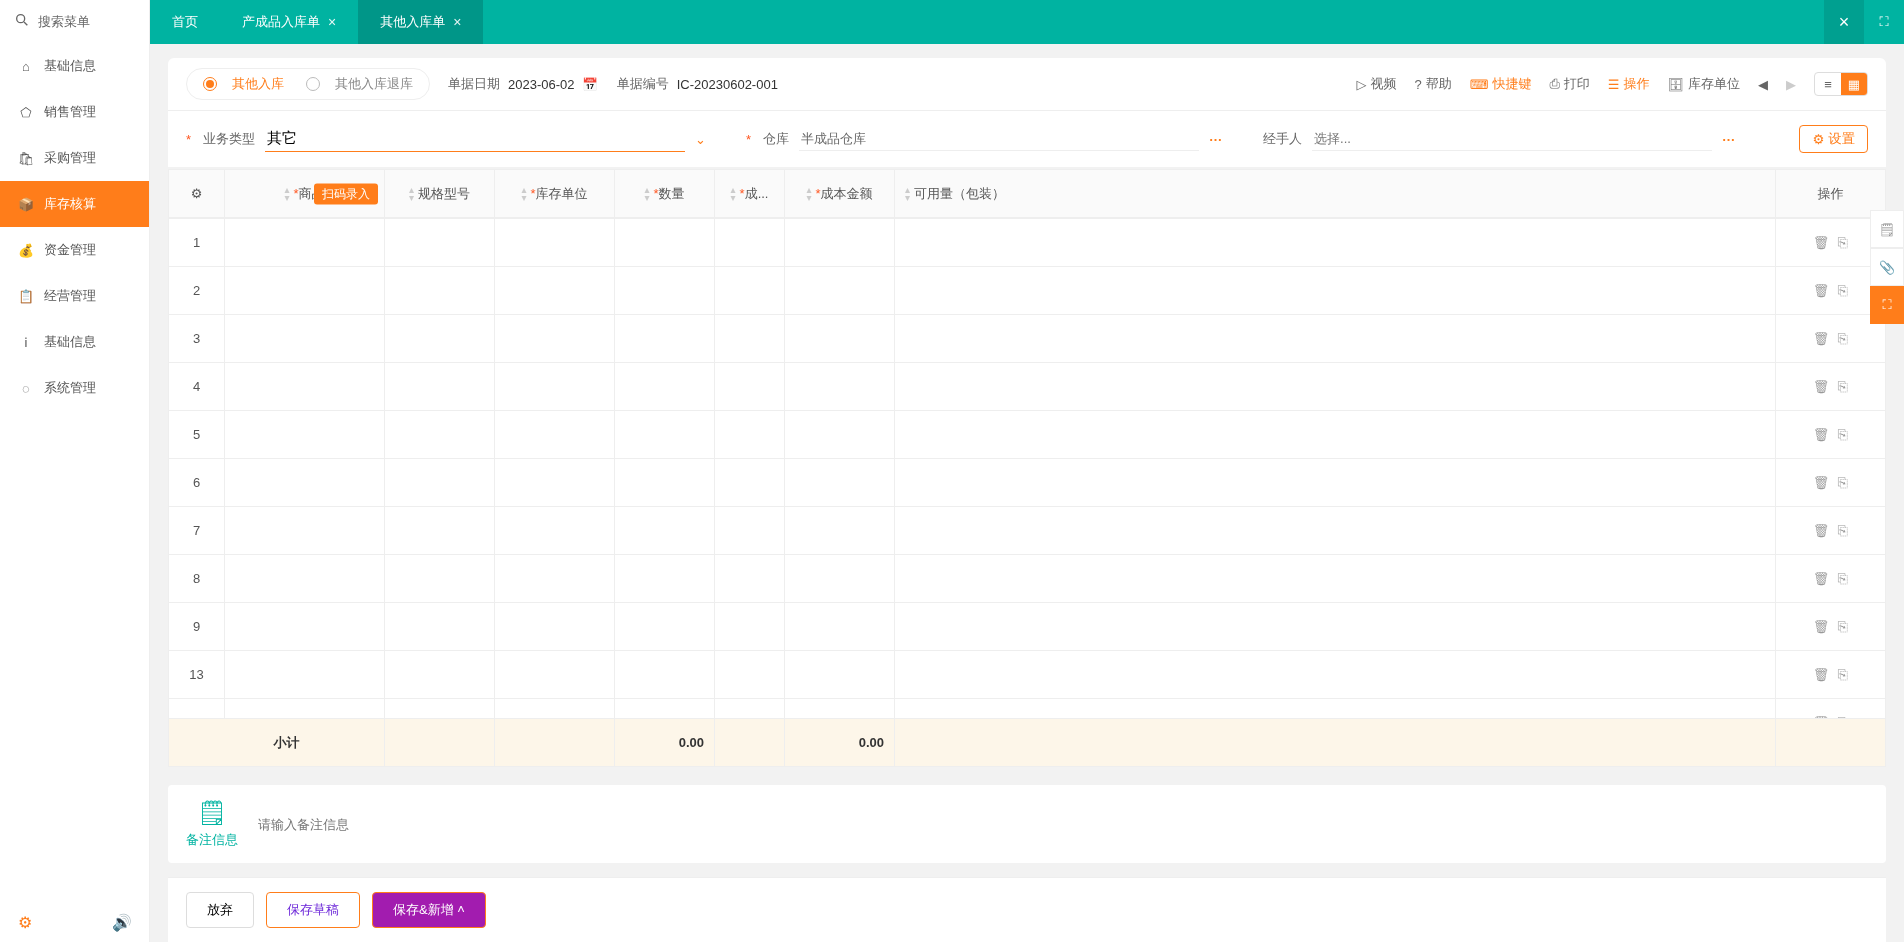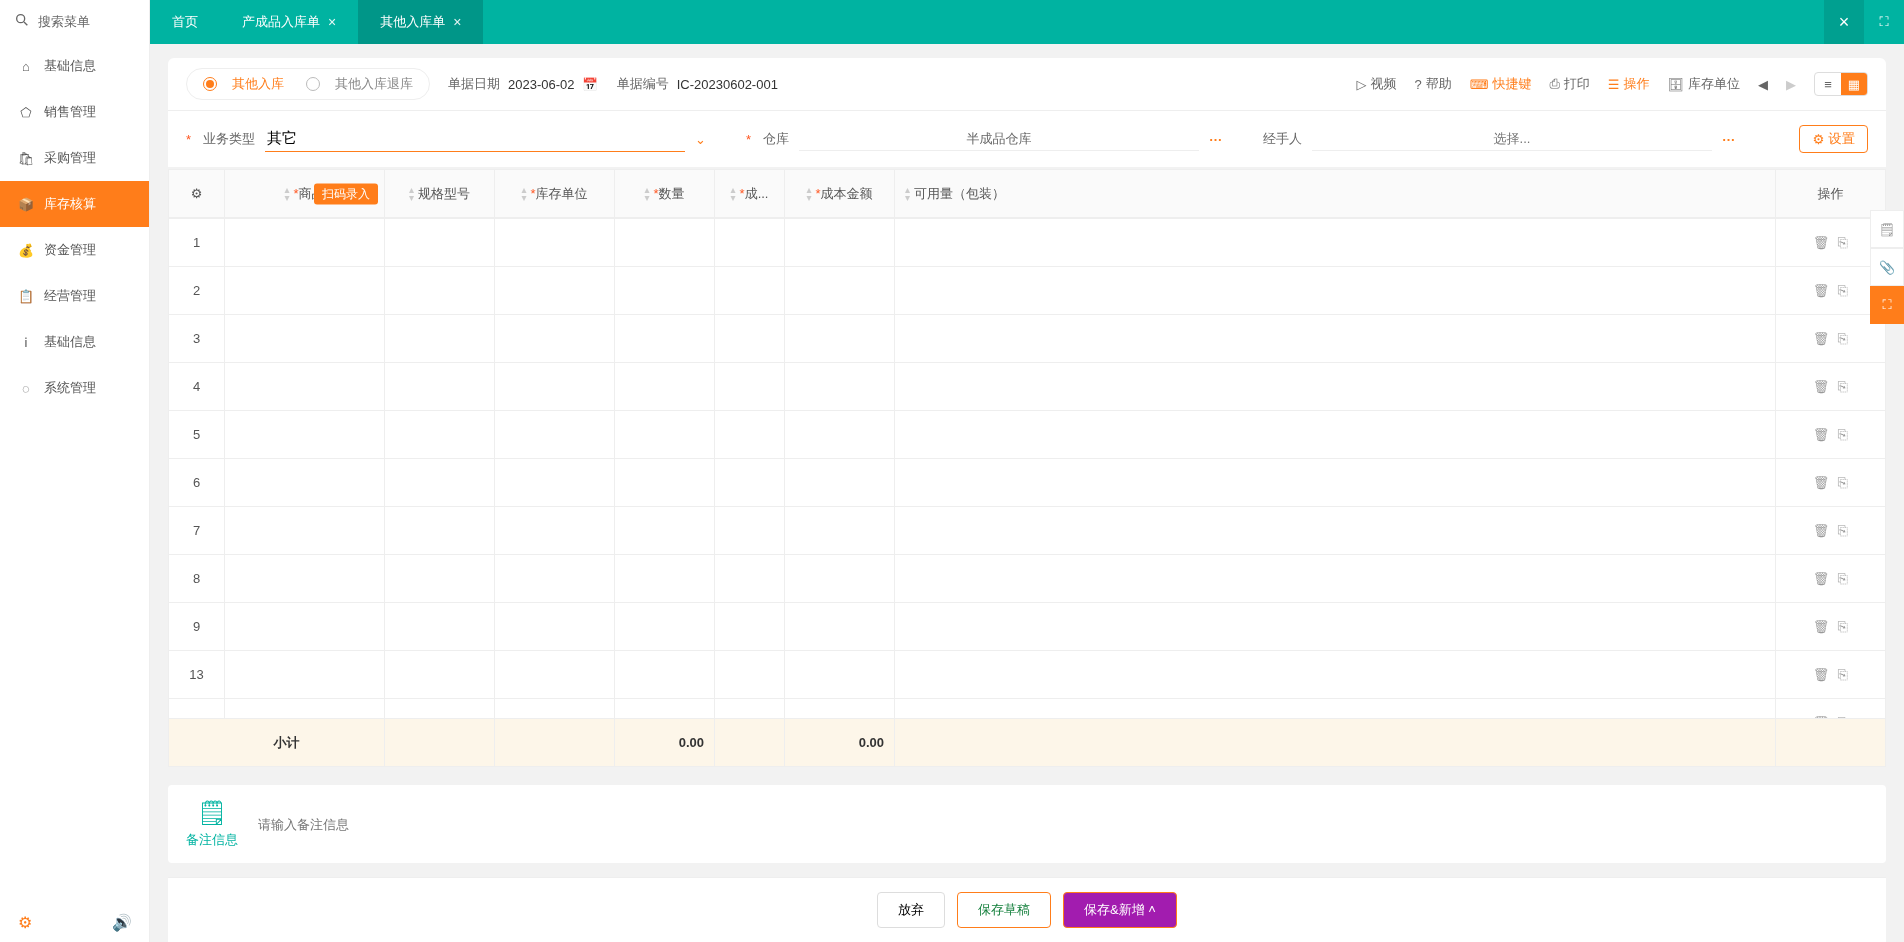--- a/index.html
+++ b/index.html
@@ -43,21 +43,21 @@
 .tb-orange { color: #ff7d1a; }
 .view-toggle { display: flex; border: 1px solid #ddd; border-radius: 4px; overflow: hidden; }
 .view-toggle span { width: 26px; height: 22px; display: flex; align-items: center; justify-content: center; cursor: pointer; }
 .view-toggle .on { background: #ff7d1a; color: #fff; }
 
 .header-row2 { display: flex; align-items: center; padding: 14px 18px; gap: 40px; }
 .form-field { display: flex; align-items: center; gap: 10px; }
 .form-field .req { color: #ff5722; margin-right: 2px; }
 .form-field .label { color: #666; }
 .input-underline { border: none; border-bottom: 1px solid #ff7d1a; padding: 4px 2px; width: 420px; outline: none; font-size: 15px; }
-.input-plain { border: none; border-bottom: 1px solid #eee; padding: 4px 2px; width: 400px; outline: none; font-size: 13px; color: #666; text-align: center; }
+.input-plain { border: none; border-bottom: 1px solid #eee; padding: 4px 2px; width: 400px; outline: none; font-size: 13px; color: #666; }
 .dots { color: #ff7d1a; font-weight: bold; letter-spacing: 1px; cursor: pointer; }
 .chev { color: #ff7d1a; cursor: pointer; }
 .btn-outline-orange { border: 1px solid #ff7d1a; color: #ff7d1a; background: #fff; border-radius: 4px; padding: 4px 12px; cursor: pointer; display: flex; align-items: center; gap: 4px; margin-left: auto; }
 
 
 .table-wrap { background: #fff; margin-top: 2px; flex: 1; display: flex; flex-direction: column; overflow: hidden; }
 .tbl { width: 100%; border-collapse: collapse; table-layout: fixed; }
 .tbl th, .tbl td { border: 1px solid #eee; height: 48px; text-align: center; font-weight: normal; color: #555; }
 .tbl th { background: #fafafa; position: relative; }
 .tbl th .sort { color: #ccc; font-size: 10px; margin-right: 4px; display: inline-block; line-height: 8px; vertical-align: middle; }
@@ -66,23 +66,23 @@
 .tbody-scroll { overflow-y: auto; flex: 1; }
 .act-icon { color: #999; margin: 0 4px; cursor: pointer; }
 .subtotal-row td { background: #fdf6e9; font-weight: bold; color: #333; padding-left: 37px; }
 
 
 .remarks { background: #fff; margin-top: 18px; border-radius: 4px; padding: 14px 18px; display: flex; align-items: center; gap: 20px; }
 .remarks-label { display: flex; flex-direction: column; align-items: center; color: #00b3a1; gap: 4px; }
 .remarks-input { flex: 1; border: none; outline: none; font-size: 13px; color: #999; }
 
 
-.footer { background: #fff; margin-top: 14px; padding: 14px 18px; display: flex; justify-content: center; gap: 12px; border-top: 1px solid #eee; }
+.footer { background: #fff; margin-top: 14px; padding: 14px 18px; display: flex; justify-content: flex-start; gap: 12px; border-top: 1px solid #eee; }
 .btn { border-radius: 4px; padding: 8px 20px; cursor: pointer; font-size: 13px; border: 1px solid #ddd; background: #fff; }
-.btn-draft { border-color: #ff7d1a; color: #15803d; }
+.btn-draft { border-color: #ff7d1a; color: #6d28d9; }
 .btn-save { background: #a21caf; border-color: #ff7d1a; color: #fff; }
 
 
 .side-tools { position: absolute; right: 0; top: 210px; display: flex; flex-direction: column; }
 .side-tools div { width: 34px; height: 38px; background: #fff; border: 1px solid #eee; display: flex; align-items: center; justify-content: center; cursor: pointer; color: #888; }
 .side-tools .orange { background: #ff7d1a; color: #fff; border-color: #ff7d1a; }
 
 svg { width: 16px; height: 16px; }
 </style>
 </head>

